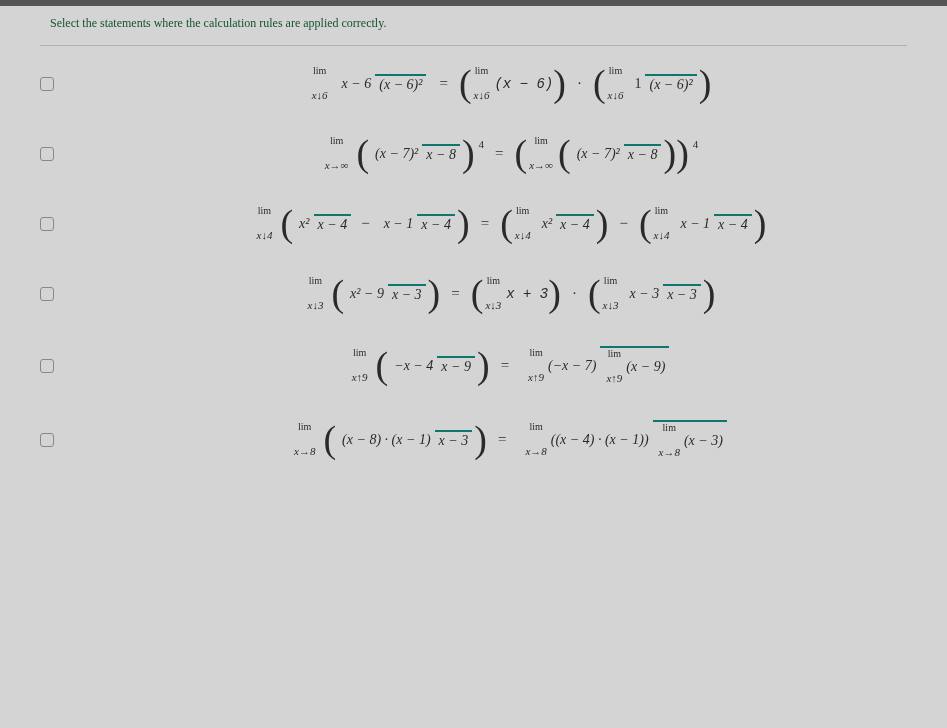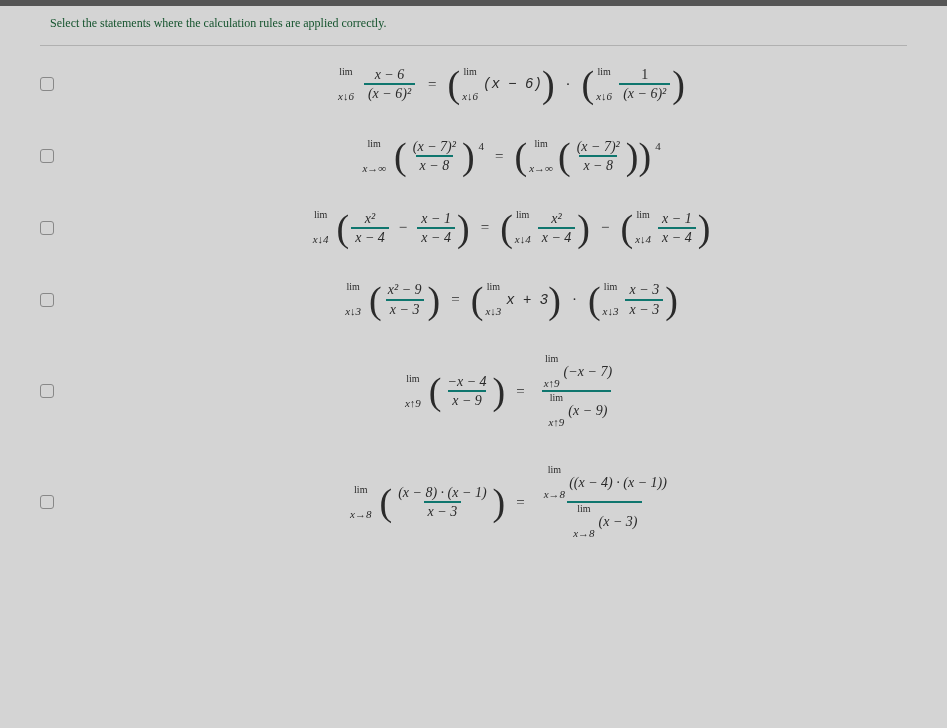--- a/index.html
+++ b/index.html
@@ -68,21 +68,21 @@
     .lim .top {
       font-size: 10px;
     }
     .lim .bot {
       font-size: 11px;
       margin-top: 14px;
     }
 
     .frac {
       display: inline-flex;
-      flex-direction: column;
+      flex-direction: row;
       align-items: center;
       line-height: 1.1;
       vertical-align: middle;
       margin: 0 2px;
     }
     .frac .num {
       padding: 1px 4px;
       font-size: 14px;
     }
     .frac .den {

